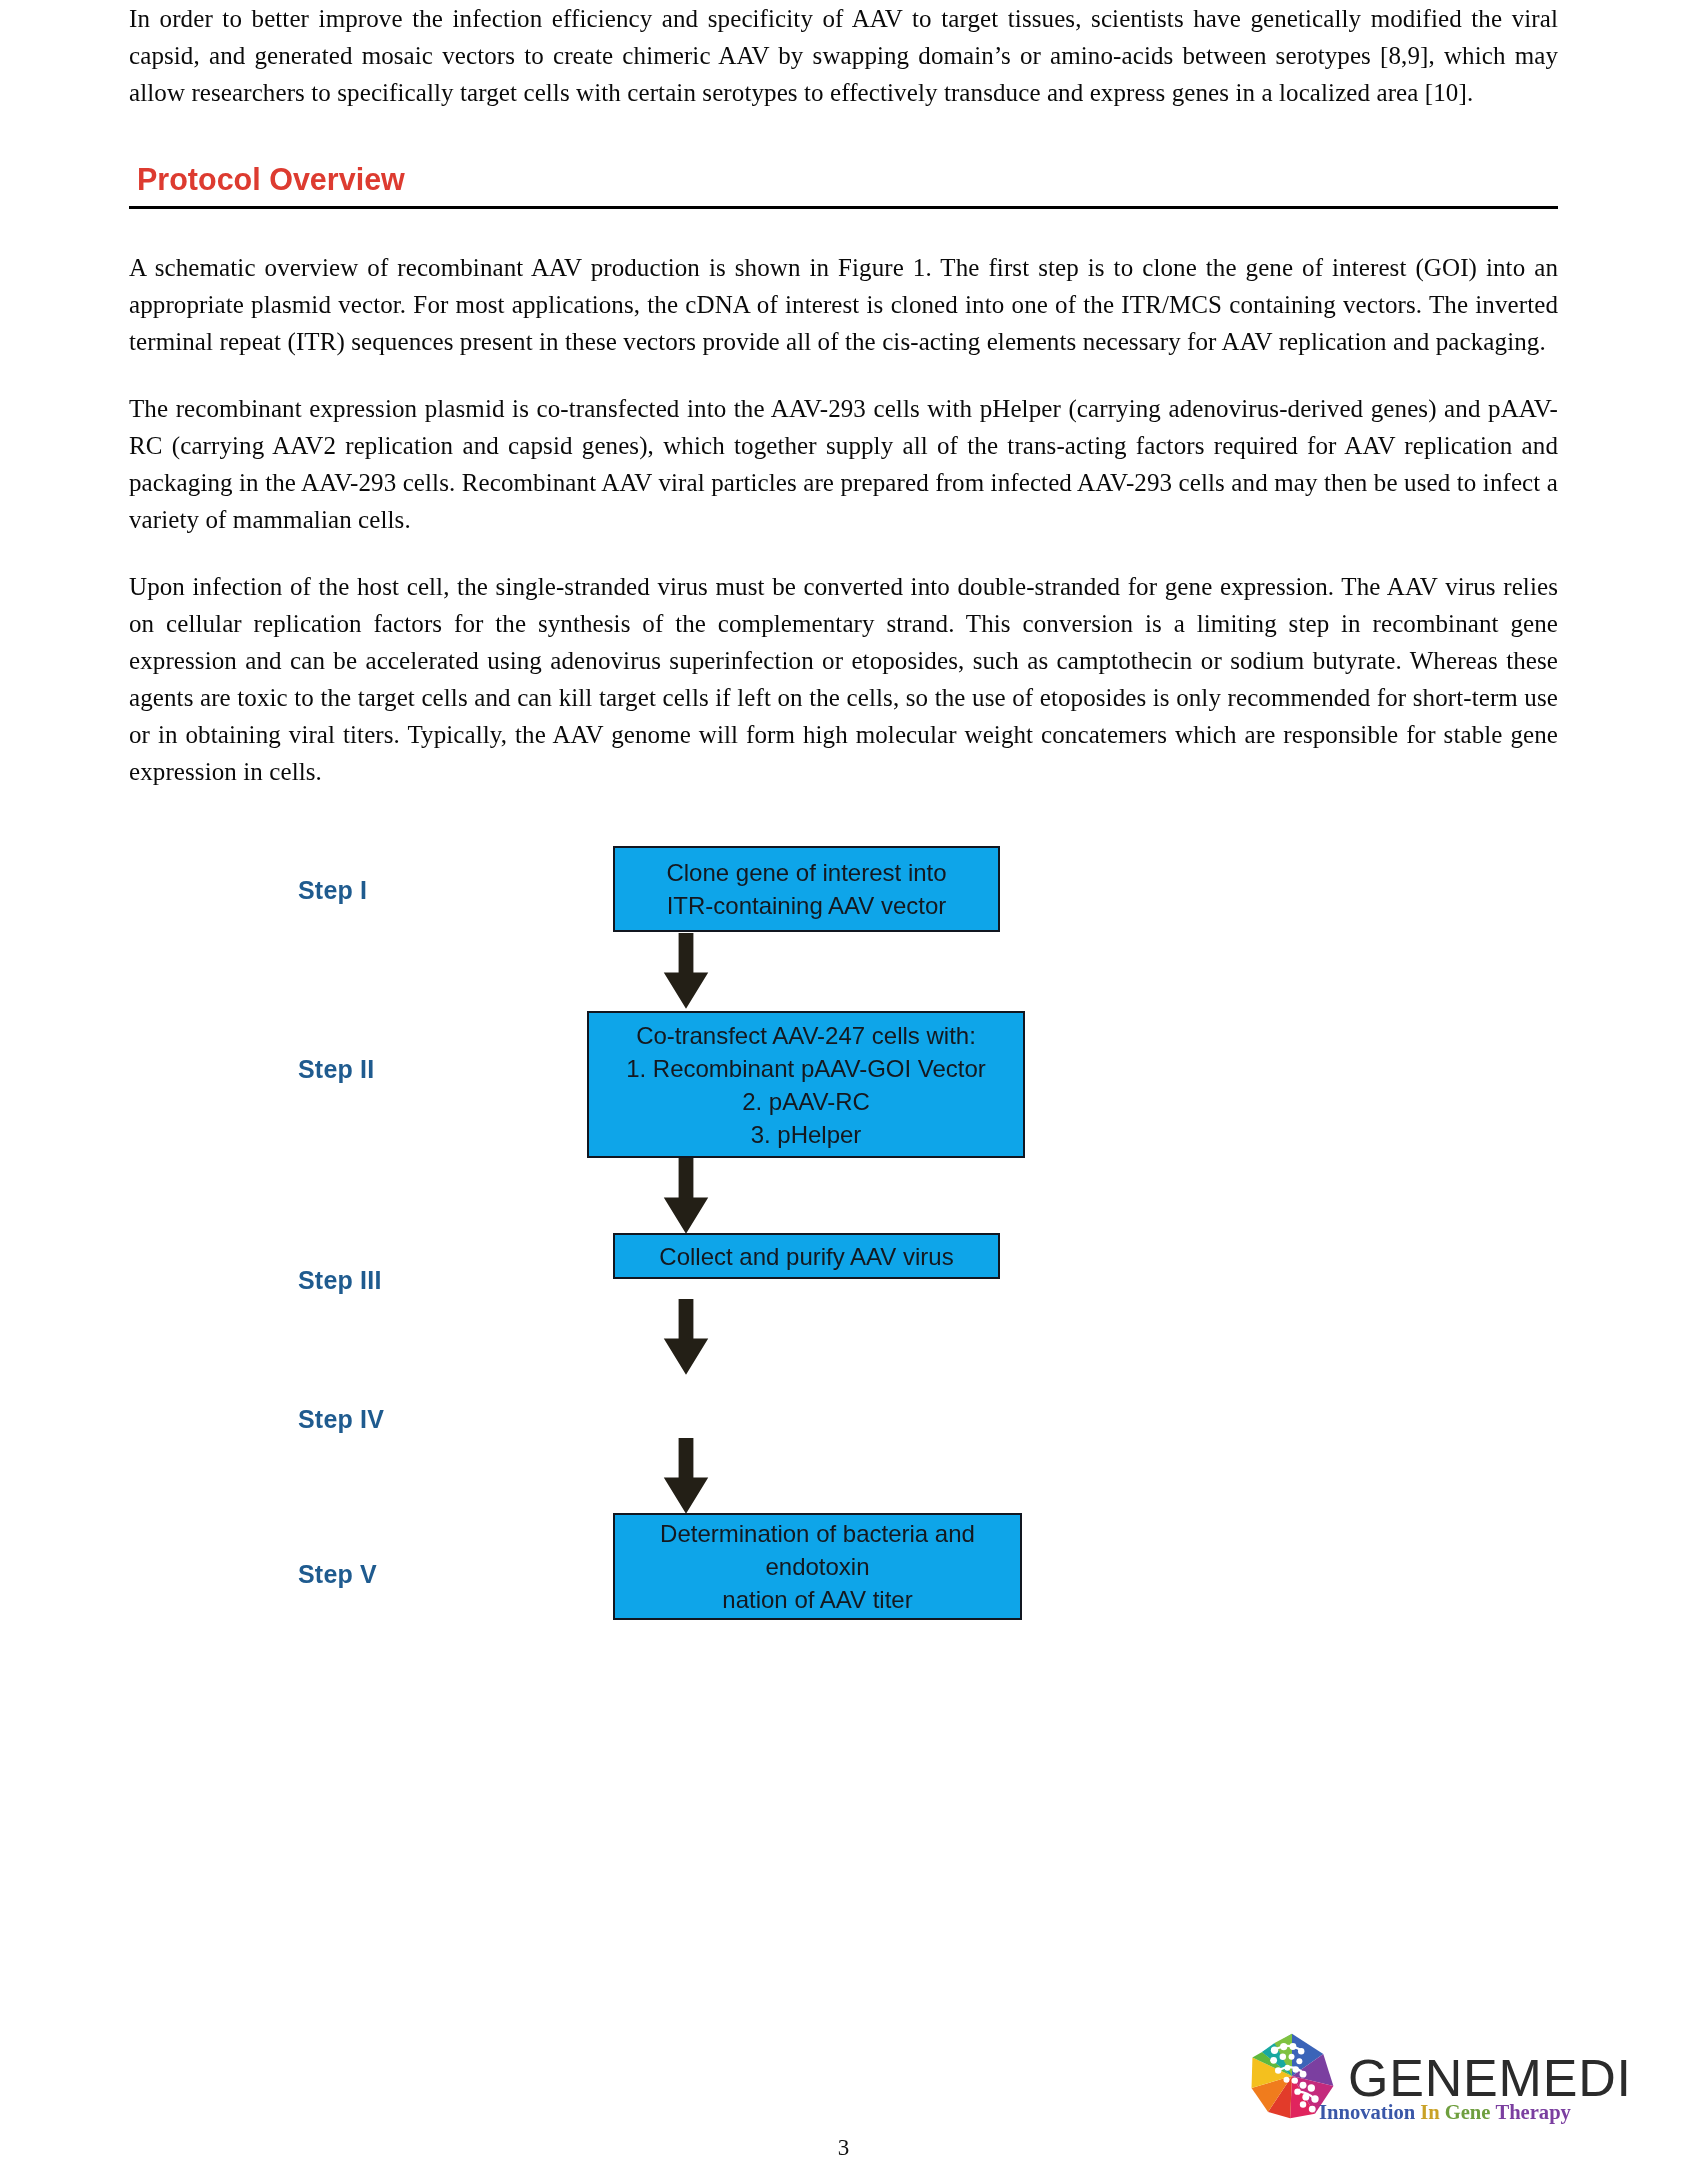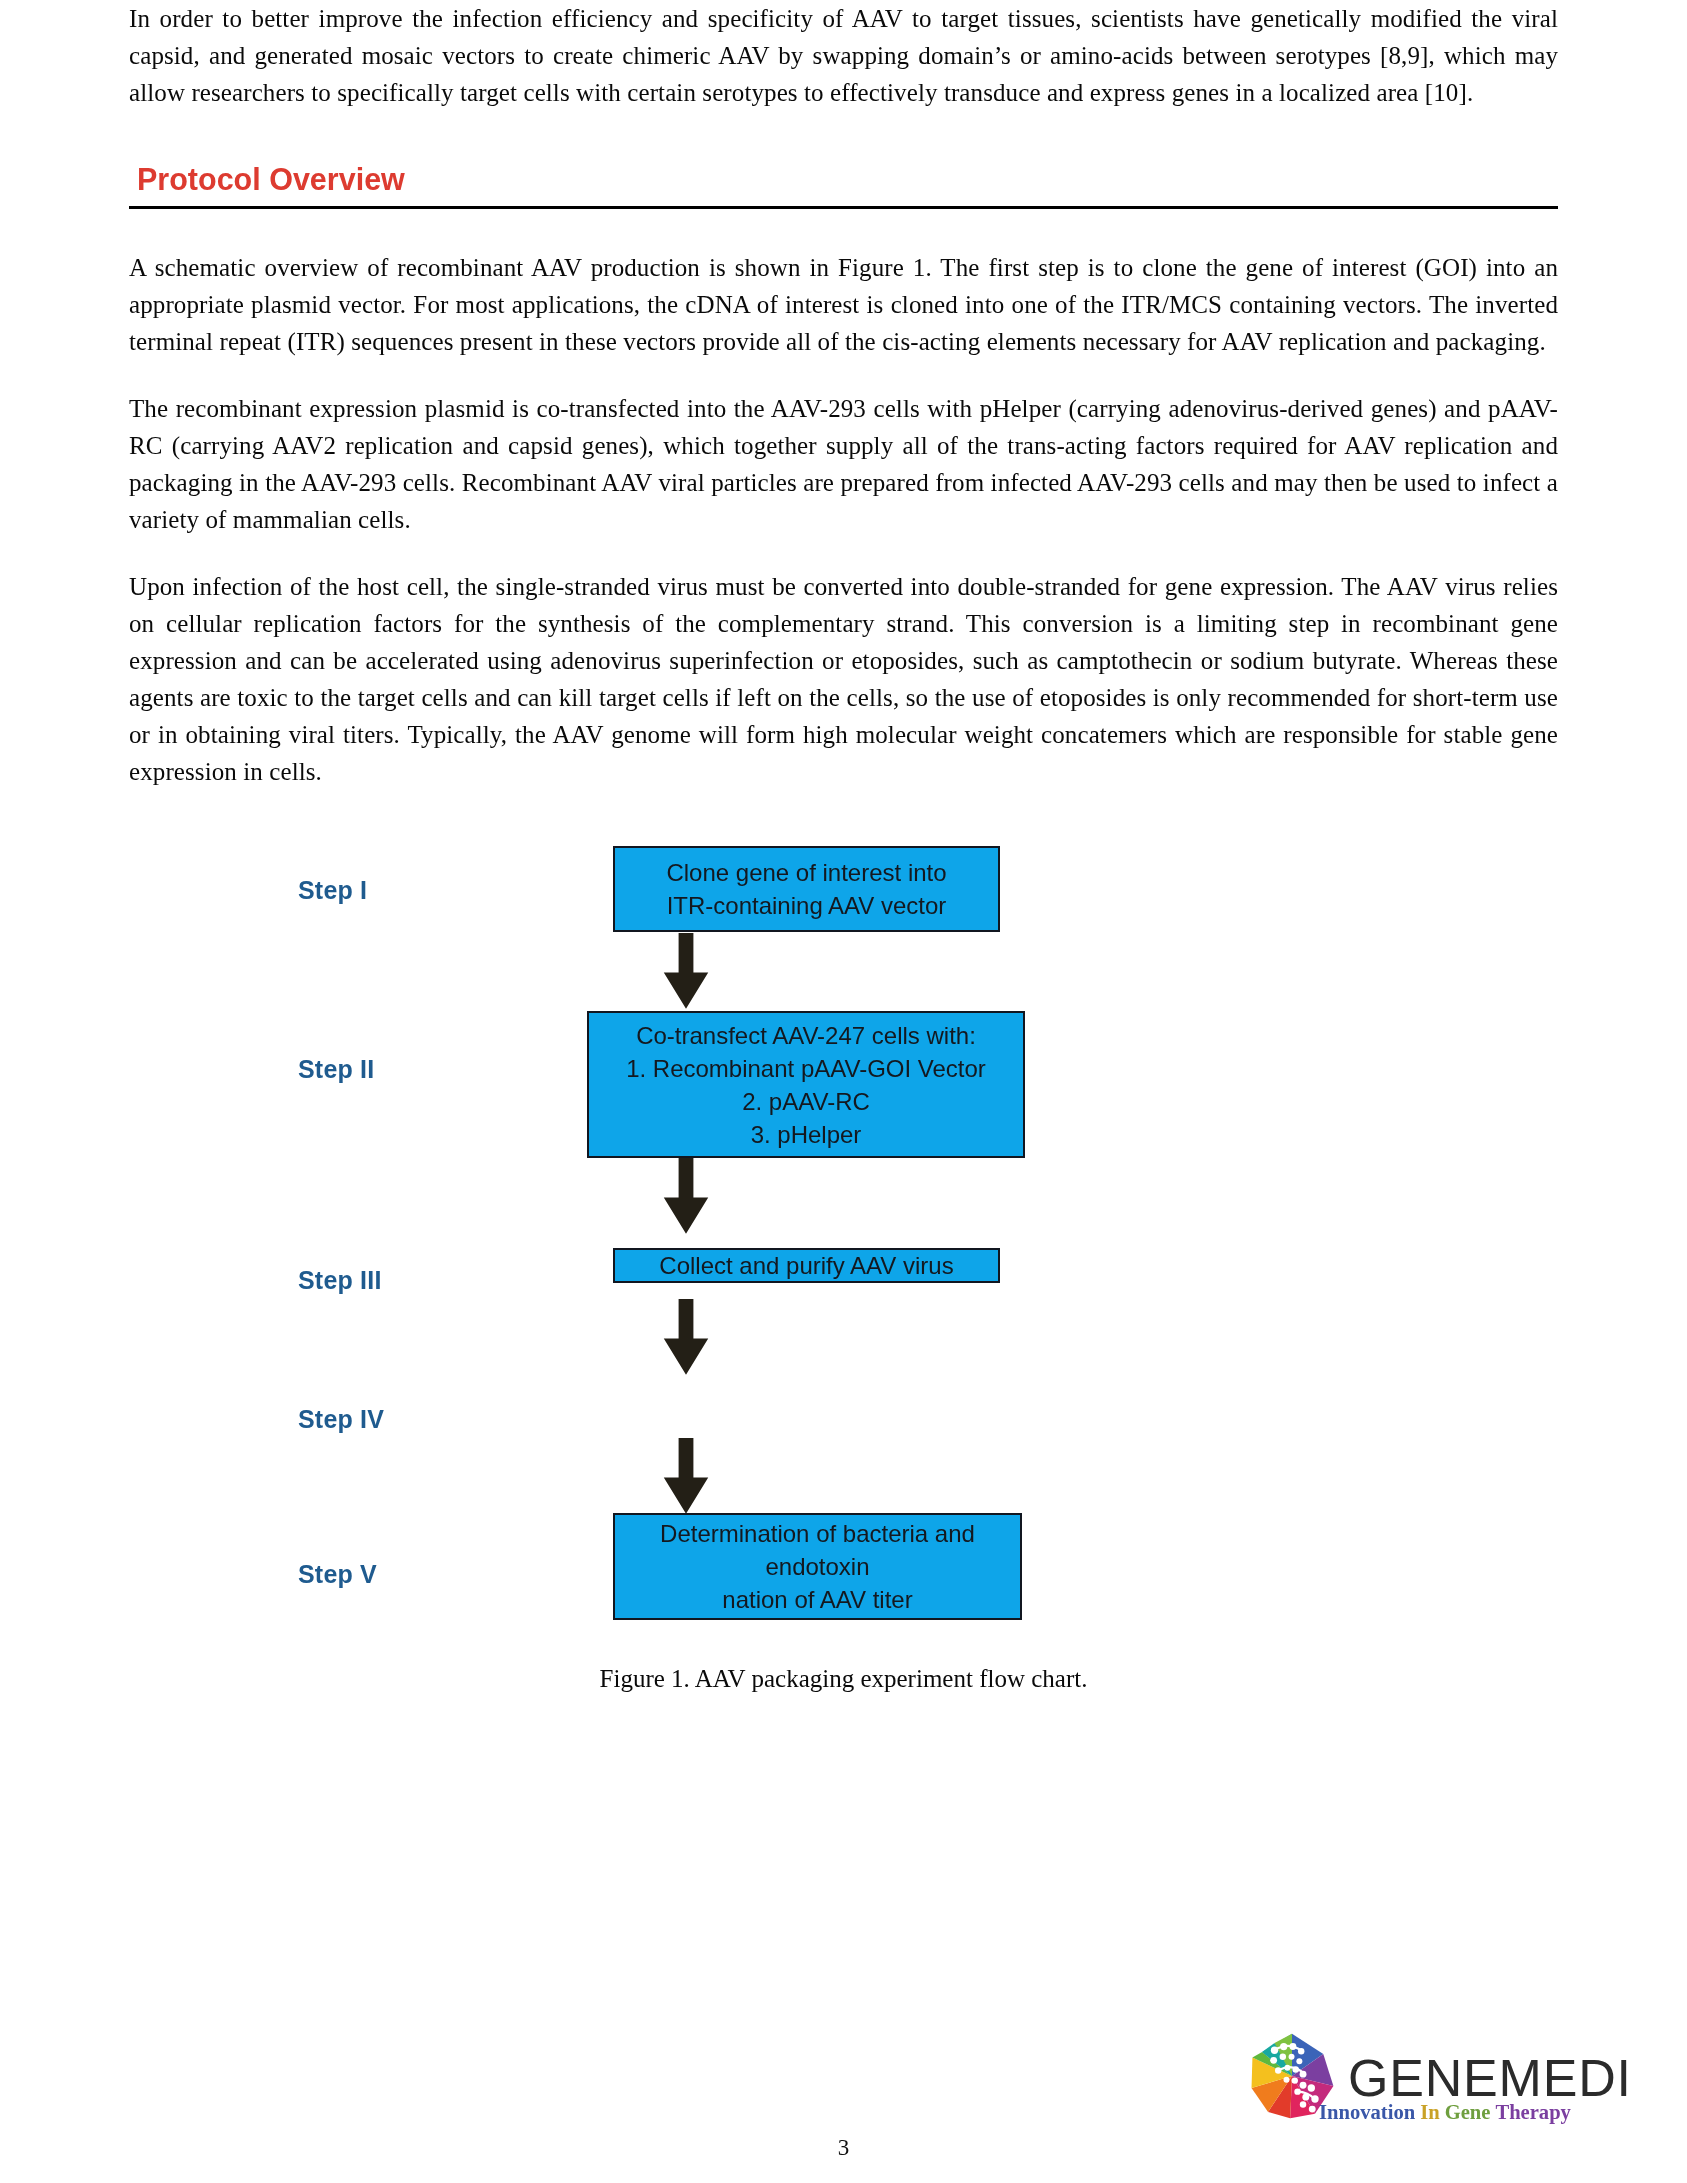--- a/index.html
+++ b/index.html
@@ -203,21 +203,21 @@
           <span class="line">1. Recombinant pAAV-GOI Vector</span>
           <span class="line">2. pAAV-RC</span>
           <span class="line">3. pHelper</span>
         </div>
 
         <svg class="arrow" style="left:528px; top:330px;" width="58" height="79" viewBox="0 0 70 96">
           <polygon points="26,0 44,0 44,48 62,48 35,92 8,48 26,48" fill="#231f16"></polygon>
         </svg>
 
         <div class="step-label" style="left:169px; top:438px;">Step III</div>
-        <div class="flow-box" style="left:484px; top:420px; width:387px; height:35px;">
+        <div class="flow-box" style="left:484px; top:405px; width:387px; height:46px;">
           <span class="line">Collect and purify AAV virus</span>
         </div>
 
         <svg class="arrow" style="left:528px; top:471px;" width="58" height="79" viewBox="0 0 70 96">
           <polygon points="26,0 44,0 44,48 62,48 35,92 8,48 26,48" fill="#231f16"></polygon>
         </svg>
 
         <div class="step-label" style="left:169px; top:577px;">Step IV</div>
 
         <svg class="arrow" style="left:528px; top:610px;" width="58" height="79" viewBox="0 0 70 96">
@@ -226,21 +226,20 @@
 
         <div class="step-label" style="left:169px; top:732px;">Step V</div>
         <div class="flow-box" style="left:484px; top:685px; width:409px; height:107px;">
           <span class="line">Determination of bacteria and</span>
           <span class="line">endotoxin</span>
           <span class="line">nation of AAV titer</span>
         </div>
 
       </div>
 
-      <div class="caption">Figure 1. AAV packaging experiment flow chart.</div>
     </div>
 
   </div>
 
   <div class="logo-block">
 
     <svg class="logo-mark" viewBox="0 0 200 200">
 
       <g>
 

